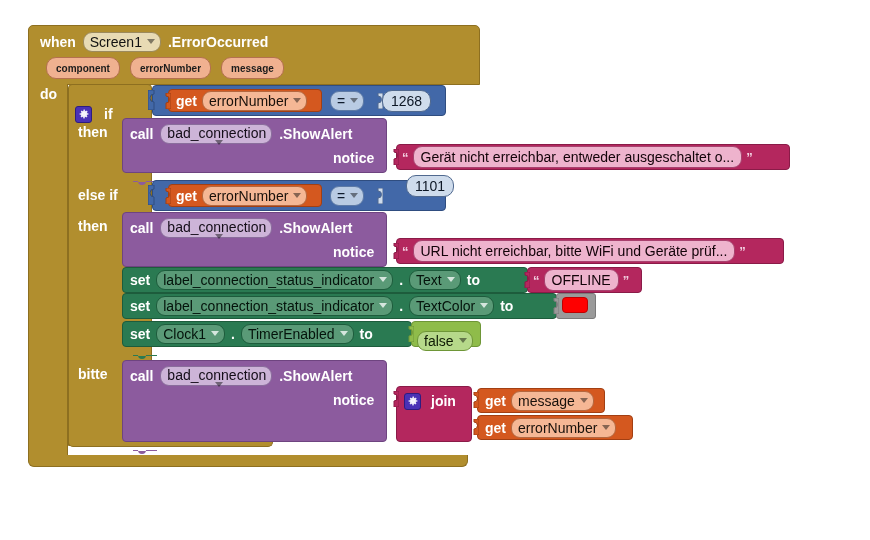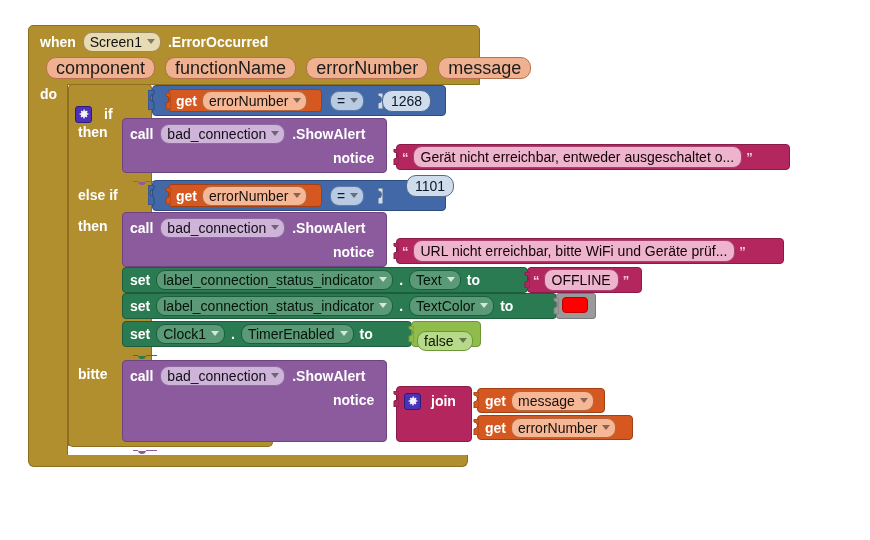--- a/index.html
+++ b/index.html
@@ -75,23 +75,24 @@
   .gear svg { display:block; }
 
   .param-pill {
     display: inline-flex;
     align-items: center;
     background: #f0b190;
     border: 1px solid #b4704f;
     border-radius: 10px;
     height: 20px;
     padding: 0 9px;
-    font-size: 18px;
+    font-size: 10px;
     color: #1c1c1c;
     white-space: nowrap;
+    font-weight: bold;
   }
 
   
   .logic { background: #4268a8; border: 1px solid #2f4d80; border-radius: 4px; }
   .logic-field {
     background: #b9cbe3;
     border: 1px solid #5d7aa6;
     color: #0f1b2d;
   }
   .num-field {
@@ -113,20 +114,21 @@
     border: 1px solid #b4673f;
     color: #19110b;
   }
 
   
   .callblk { background: #8c5b9e; border: 1px solid #6e4480; border-radius: 4px; }
   .call-field {
     background: #cdb4d8;
     border: 1px solid #8a6d9c;
     color: #140d18;
+    flex-direction: column;
   }
 
   
   .setblk { background: #2a7a52; border: 1px solid #1d5c3c; border-radius: 4px; }
   .set-field {
     background: #5a9a77;
     border: 1px solid #1d5c3c;
     color: #04130b;
   }
 
@@ -191,21 +193,20 @@
     <span class="lbl">when</span>
     <span class="field" style="background:#e8dbb4; border-color:#9c8a5c;">
       <span>Screen1</span>
       <span class="caret"></span>
     </span>
     <span class="lbl">.ErrorOccurred</span>
   </div>
 
   <div class="blk" style="left:46px; top:57px; height:22px; display:flex; align-items:center; gap:10px;">
     <span class="param-pill">component</span>
-    <span class="param-pill">functionName</span>
     <span class="param-pill">errorNumber</span>
     <span class="param-pill">message</span>
   </div>
 
   <div class="blk lbl" style="left:40px; top:87px; font-size:14px;">do</div>
 
   <div class="blk" style="left:68px; top:84px; width:84px; height:362px; background:#b18e2e; border:1px solid #8d6f20; border-radius:4px 4px 0 0;"></div>
 
   <div class="blk" style="left:68px; top:435px; width:205px; height:12px; background:#b18e2e; border:1px solid #8d6f20; border-top:none; border-radius:0 0 5px 5px;"></div>
 

